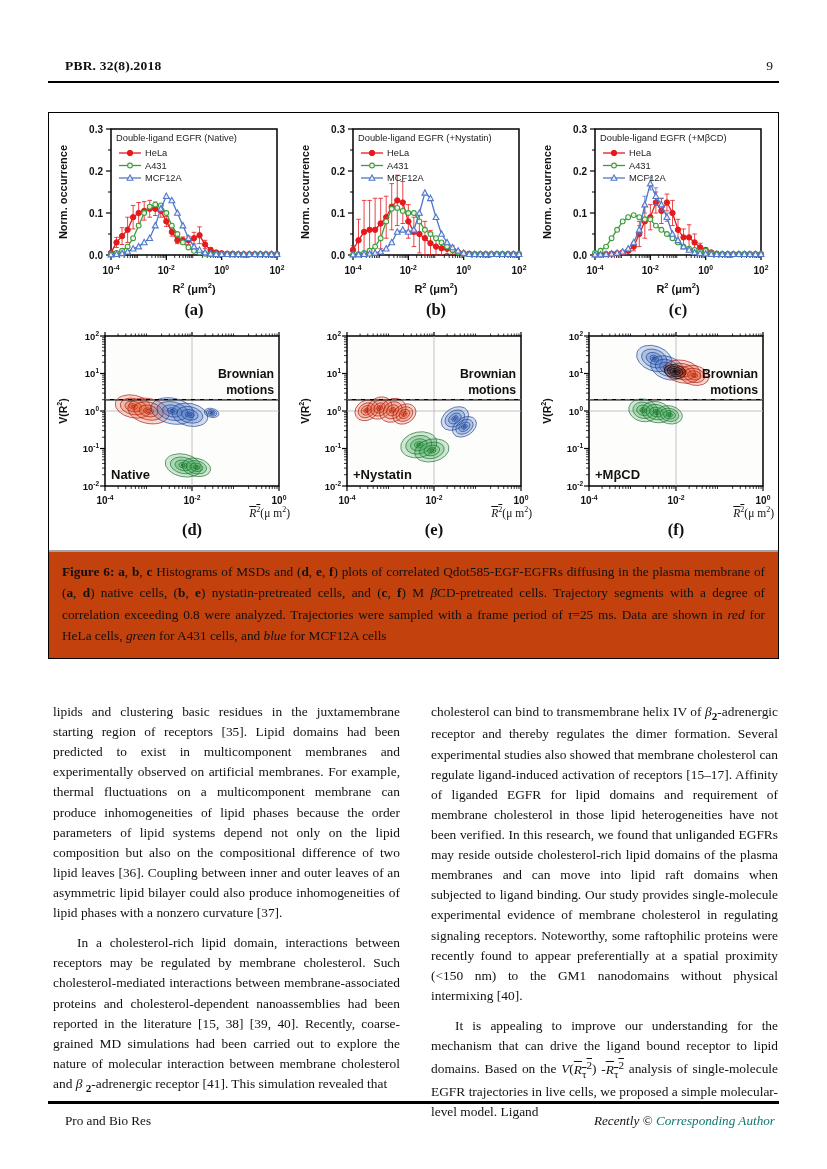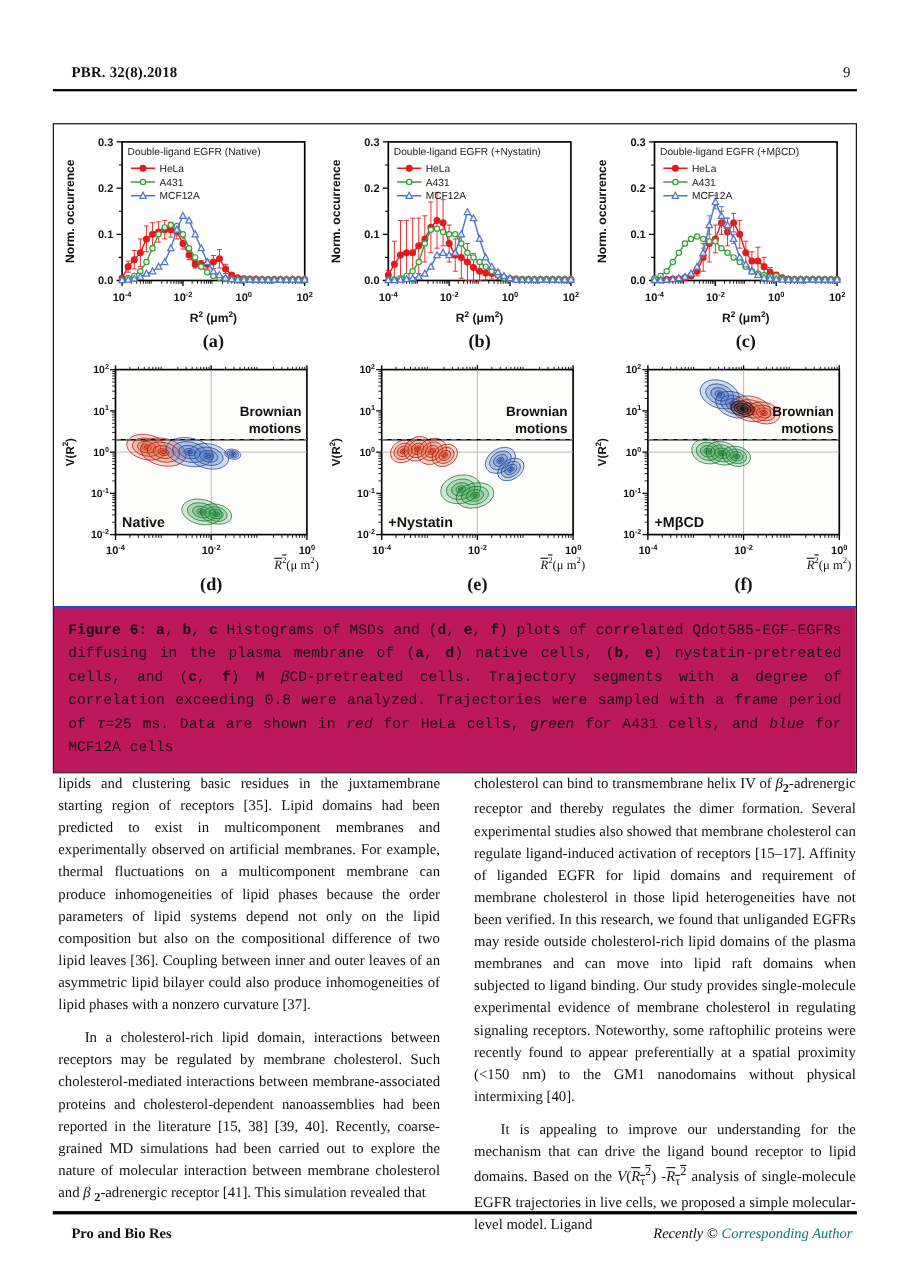--- a/index.html
+++ b/index.html
@@ -13,32 +13,32 @@
   .plot-row{display:flex;justify-content:space-between;padding:8px 4px 0;}
   .subplot{width:237px;display:flex;flex-direction:column;}
   svg{display:block;}
   svg text{font-family:"Liberation Sans",sans-serif;}
   .panel-label{font-weight:bold;font-size:16.5px;text-align:center;padding-left:45px;margin-top:1px;
                font-family:"Liberation Serif",serif;}
   .panel-label.ct{padding-left:41px;}
   .xlab{font-size:11.5px;text-align:right;padding-left:41px;margin-top:-3px;
         font-family:"Liberation Serif",serif;}
   .xlab sup,.xlab sub{font-size:8px;}
-  .caption{background:#be185d;border-top:2px solid #1d4ed8;margin-top:10px;font-family:Liberation Mono, monospace;}
+  .caption{background:#c2410c;border-top:2px solid #a3a3a3;margin-top:10px;}
   .caption p{margin:0;padding:9px 13px 11px;font-size:13.3px;line-height:1.62;text-align:justify;}
   .rb{font-weight:bold}
   .ri{font-style:italic}
   .ov{text-decoration:overline}
   .columns{position:absolute;left:53px;top:686px;width:725px;display:flex;gap:31px;}
   .col{width:50%;font-size:13.4px;line-height:1.5;text-align:justify;}
   .para{margin:0;}
   .para.ind{text-indent:24px;margin-top:10px;}
   .footer{position:absolute;left:48px;right:48px;top:1085px;border-top:3.5px solid #000;
           padding:9px 4px 0 17px;display:flex;justify-content:space-between;font-size:13.2px;}
-  .f-left{font-weight:bold;}
+  .f-left{font-weight:normal;}
   .f-right{font-style:italic;}
   .author{color:#0f766e;text-align:right;}
 </style>
 </head>
 <body>
 
 <div class="page">
 
   <div class="header">
     <span class="h-left">PBR. 32(8).2018</span>

